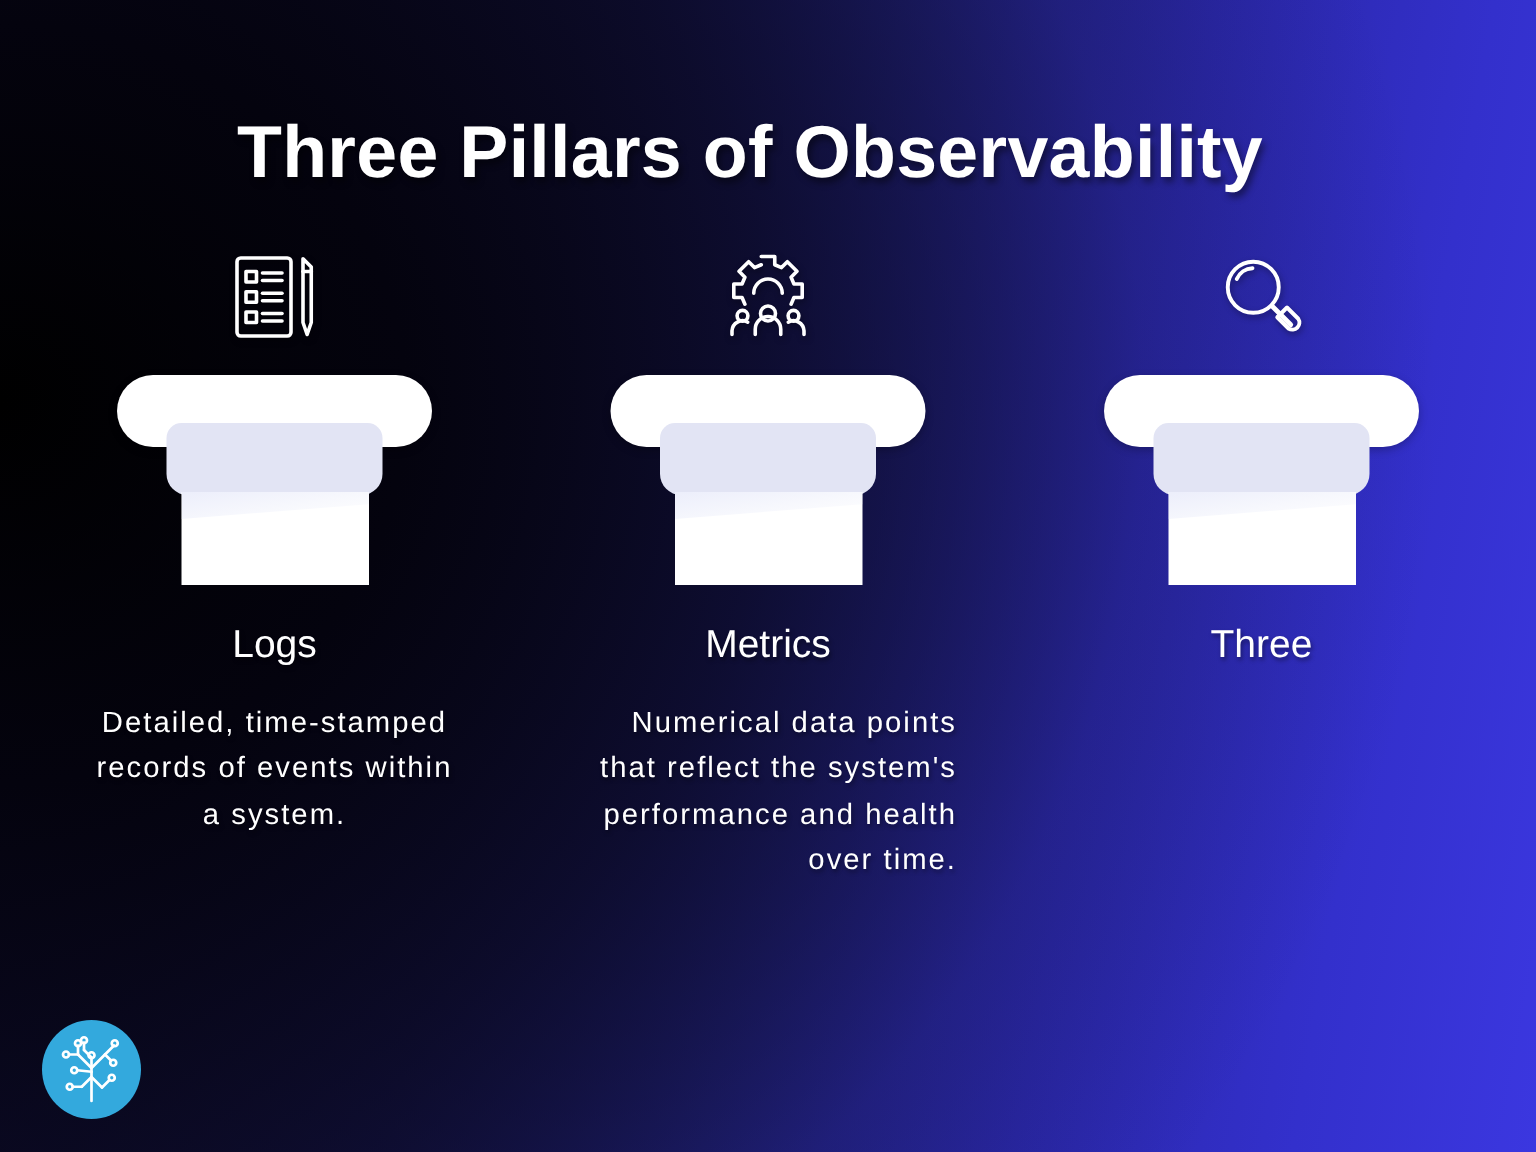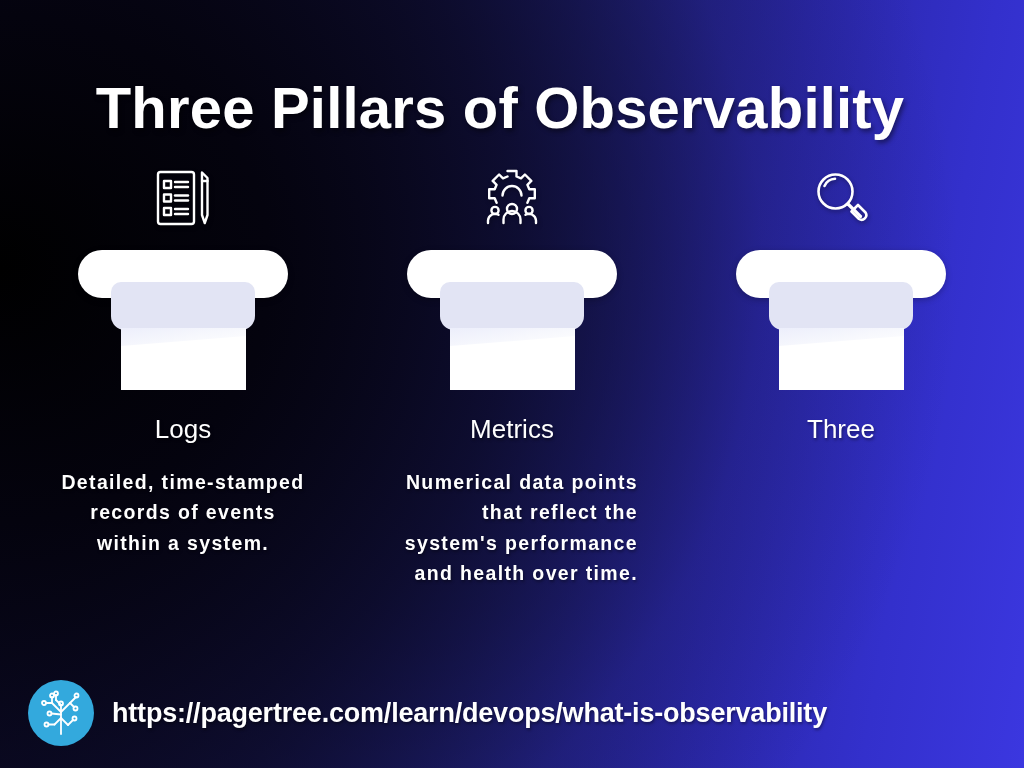--- a/index.html
+++ b/index.html
@@ -24,21 +24,21 @@
     overflow: hidden;
   }
 
   
   .title {
     position: absolute;
     top: 74px;
     left: 0;
     width: 1000px;
     text-align: center;
-    font-size: 58px;
+    font-size: 49px;
     font-weight: bold;
     color: #ffffff;
     letter-spacing: 0.2px;
     text-shadow: 2px 3px 5px rgba(0,0,0,0.45);
   }
 
   
   .pillars {
     position: absolute;
     top: 160px;
@@ -116,21 +116,21 @@
   .pillar-label {
     margin-top: 24px;
     font-size: 26px;
     font-weight: normal;
     color: #ffffff;
     text-shadow: 1px 2px 3px rgba(0,0,0,0.4);
   }
   .pillar-desc {
     margin-top: 22px;
     font-size: 19.5px;
-    font-weight: bold;
+    font-weight: normal;
     line-height: 1.56;
     color: #ffffff;
     text-align: center;
     letter-spacing: 1.35px;
     text-shadow: 1px 2px 3px rgba(0,0,0,0.38);
     max-width: 290px;
   }
   .col-logs   .pillar-desc { max-width: 248px; }
   .col-metrics .pillar-desc { max-width: 252px; text-align: right; }
   .col-traces .pillar-desc { max-width: 290px; }
@@ -271,16 +271,15 @@
         <circle cx="41.5" cy="8.5" r="2"></circle>
         <circle cx="40.5" cy="21.5" r="2"></circle>
         <circle cx="21" cy="6.5" r="2"></circle>
         <circle cx="11.5" cy="37.5" r="2"></circle>
         <circle cx="39.5" cy="31.5" r="2"></circle>
         <circle cx="26" cy="16.5" r="2"></circle>
         <circle cx="14.5" cy="26.5" r="2"></circle>
         <path d="M26 27.5 L16.5 26.5"></path>
       </svg>
     </div>
-    <div class="footer-url">https://pagertree.com/learn/devops/what-is-observability</div>
   </div>
 
 </div>
 
 </body></html>

